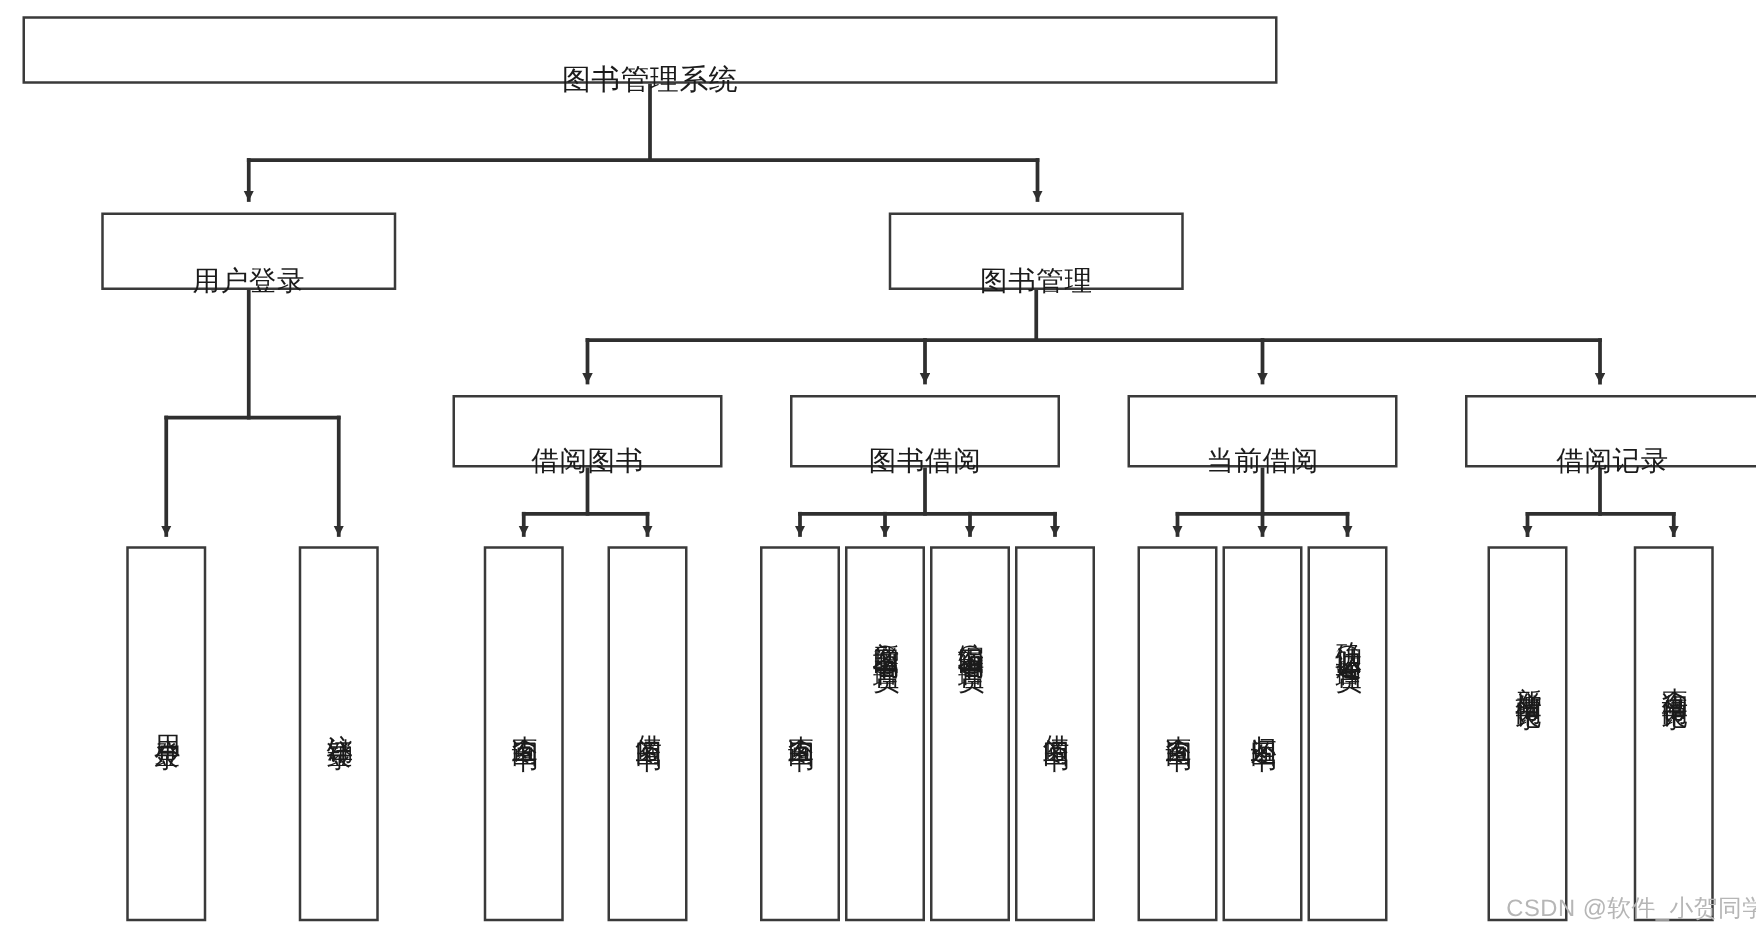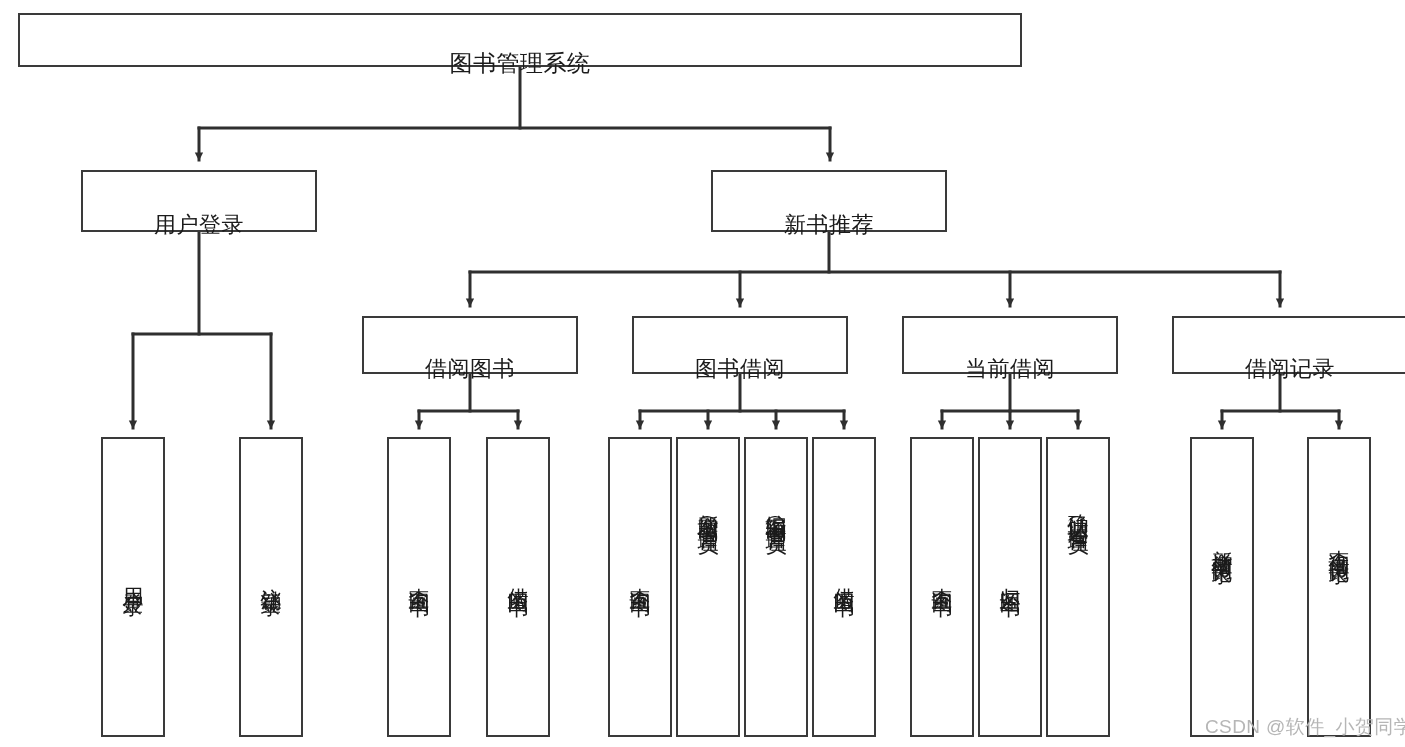--- a/index.html
+++ b/index.html
@@ -129,21 +129,21 @@
 
   <div class="node horizontal root" style="left:18px; top:13px; width:1004px; height:54px;">
     <span class="node-label">图书管理系统</span>
   </div>
 
   <div class="node horizontal" style="left:81px; top:170px; width:236px; height:62px;">
     <span class="node-label">用户登录</span>
   </div>
 
   <div class="node horizontal" style="left:711px; top:170px; width:236px; height:62px;">
-    <span class="node-label">新书推荐</span>
+    <span class="node-label">图书管理</span>
   </div>
 
   <div class="node horizontal" style="left:362px; top:316px; width:216px; height:58px;">
     <span class="node-label">借阅图书</span>
   </div>
 
   <div class="node horizontal" style="left:902px; top:316px; width:216px; height:58px;">
     <span class="node-label">当前借阅</span>
   </div>
 

